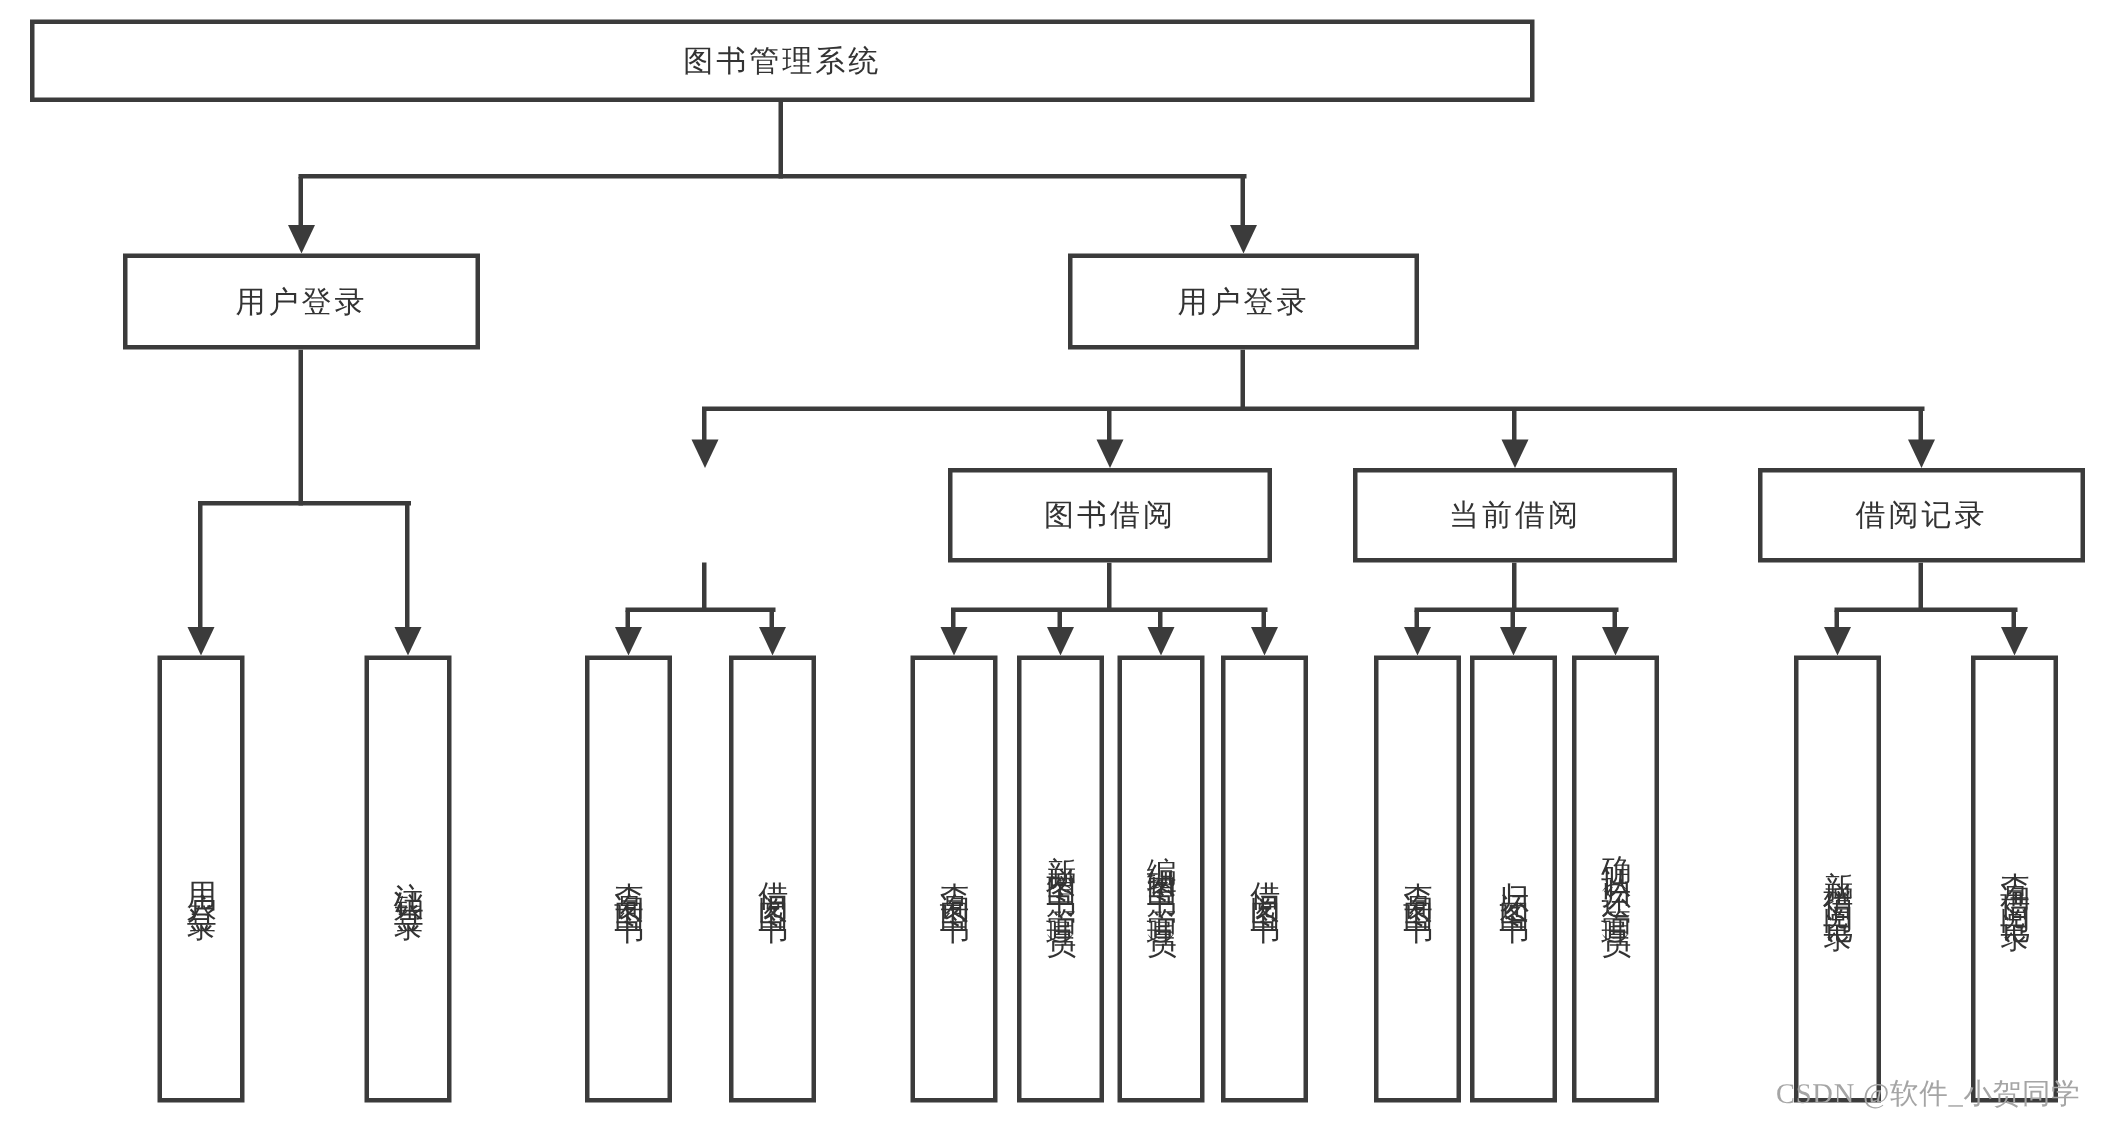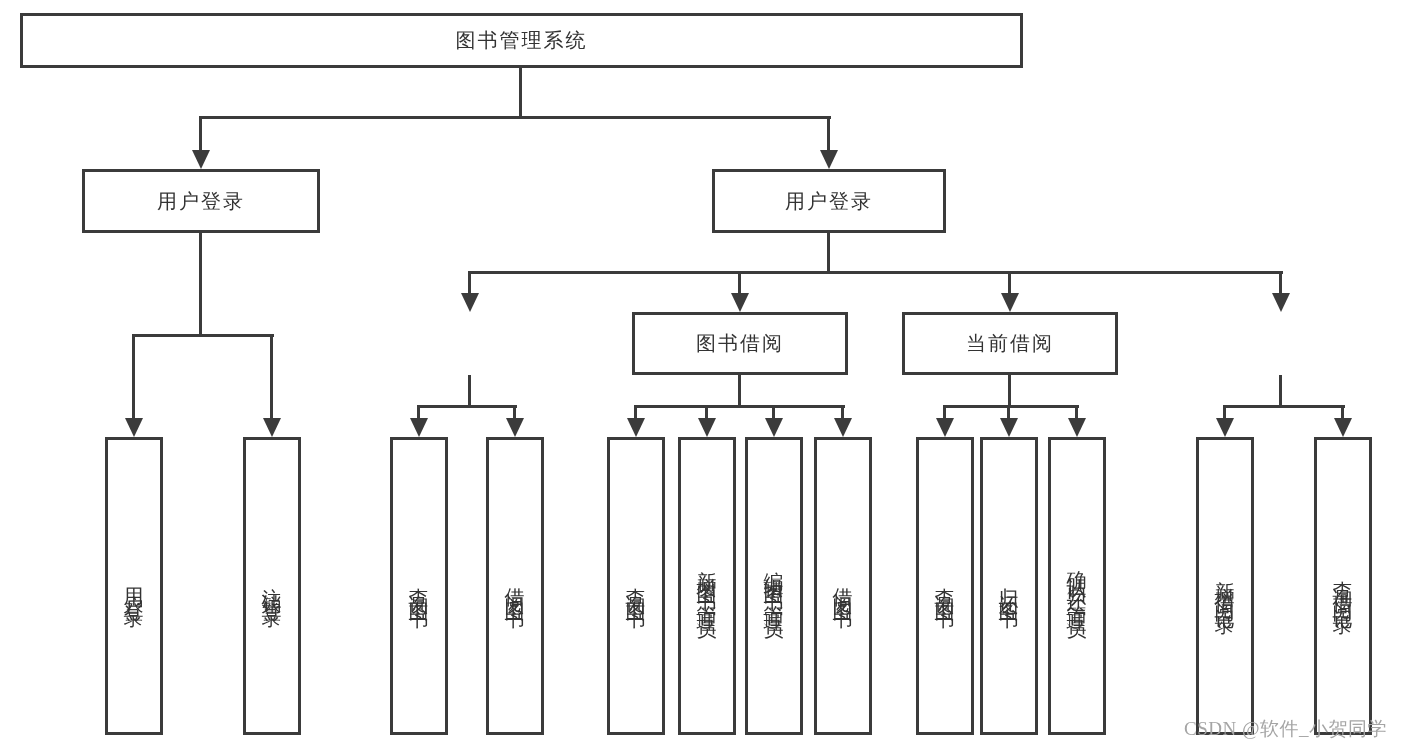--- a/index.html
+++ b/index.html
@@ -73,20 +73,21 @@
 
 <div id="diagram">
 
   <div class="box" style="left:20px;top:13px;width:1003px;height:55px;">图书管理系统</div>
 
   <div class="box" style="left:82px;top:169px;width:238px;height:64px;">用户登录</div>
   <div class="box" style="left:712px;top:169px;width:234px;height:64px;">用户登录</div>
 
   <div class="box" style="left:902px;top:312px;width:216px;height:63px;">当前借阅</div>
   <div class="box" style="left:632px;top:312px;width:216px;height:63px;">图书借阅</div>
+  <div class="box" style="left:1172px;top:312px;width:218px;height:63px;">借阅记录</div>
 
   <div class="vbox" style="left:105px;">用户登录</div>
   <div class="vbox" style="left:243px;">注销登录</div>
 
   <div class="vbox" style="left:390px;">查询图书</div>
   <div class="vbox" style="left:486px;">借阅图书</div>
 
   <div class="vbox" style="left:607px;">查询图书</div>
   <div class="vbox" style="left:678px;">新增图书（管理员）</div>
   <div class="vbox" style="left:745px;">编辑图书（管理员）</div>

